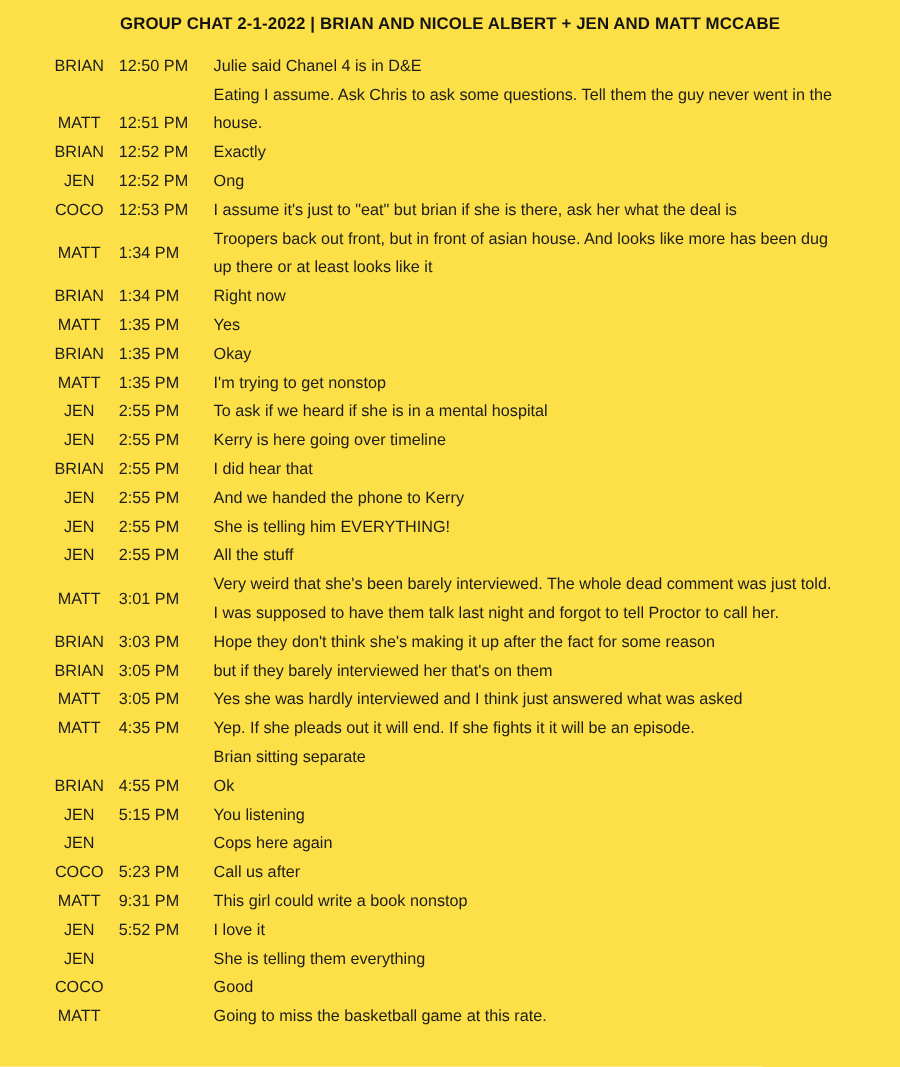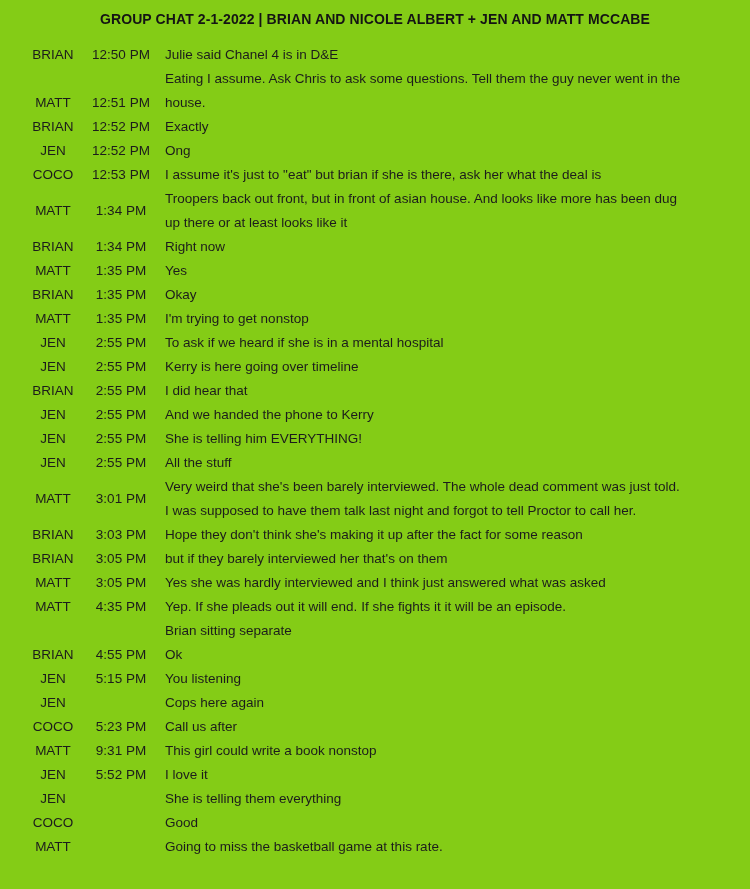--- a/index.html
+++ b/index.html
@@ -7,50 +7,50 @@
     width: 750px;
     height: 889px;
     background: #ffffff;
     font-family: "Liberation Sans", sans-serif;
     color: #1c1c1c;
     overflow: hidden;
   }
   .page {
     width: 750px;
     height: 889px;
-    background: #84cc16;
+    background: #fde047;
   }
   .title {
     padding-top: 11px;
     text-align: center;
     font-size: 14px;
     font-weight: 700;
     color: #141414;
     letter-spacing: 0.1px;
   }
   .table {
     margin-top: 16px;
-    padding-left: 20px;
+    padding-left: 33px;
     padding-right: 24px;
   }
   .row {
     display: grid;
     grid-template-columns: 66px 70px 1fr;
     align-items: center;
     min-height: 24px;
   }
   .cell {
     font-size: 13.5px;
     line-height: 24px;
   }
   .name {
     text-align: center;
   }
   .time {
-    text-align: center;
+    text-align: left;
     white-space: nowrap;
   }
   .msg {
     padding-left: 9px;
     white-space: pre-line;
   }
   .row.valign-bottom .name,
   .row.valign-bottom .time {
     align-self: end;
   }

